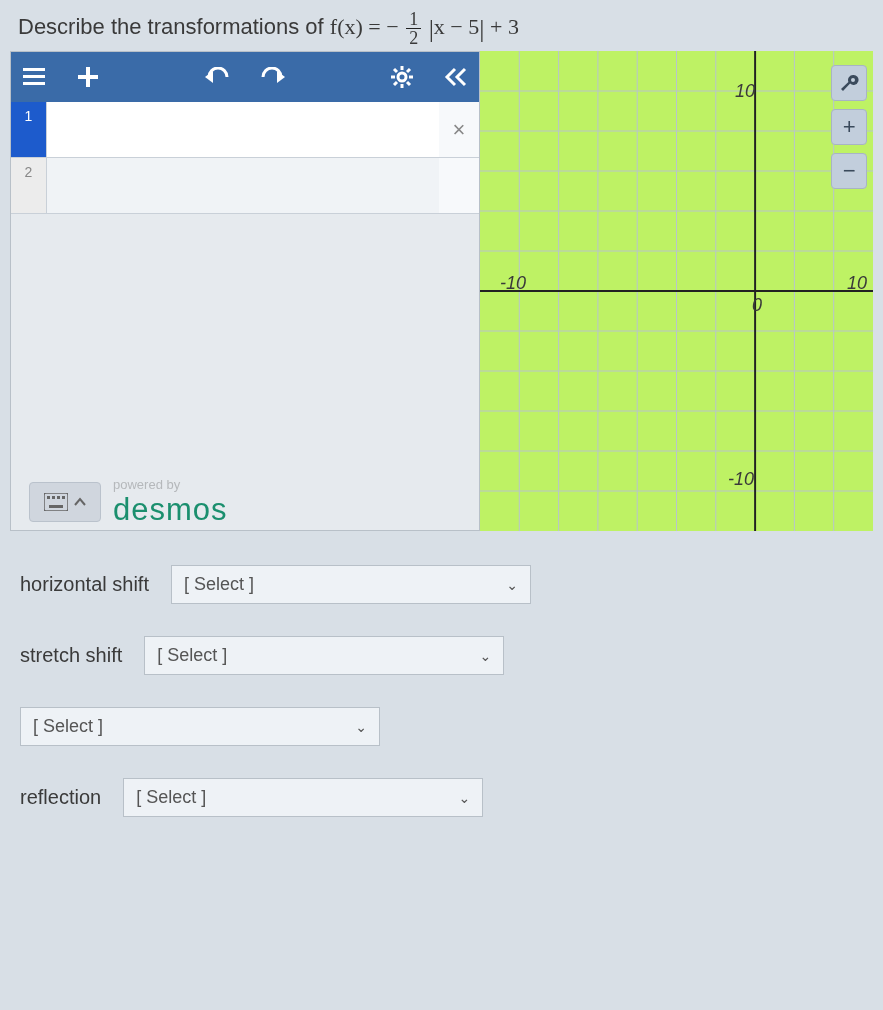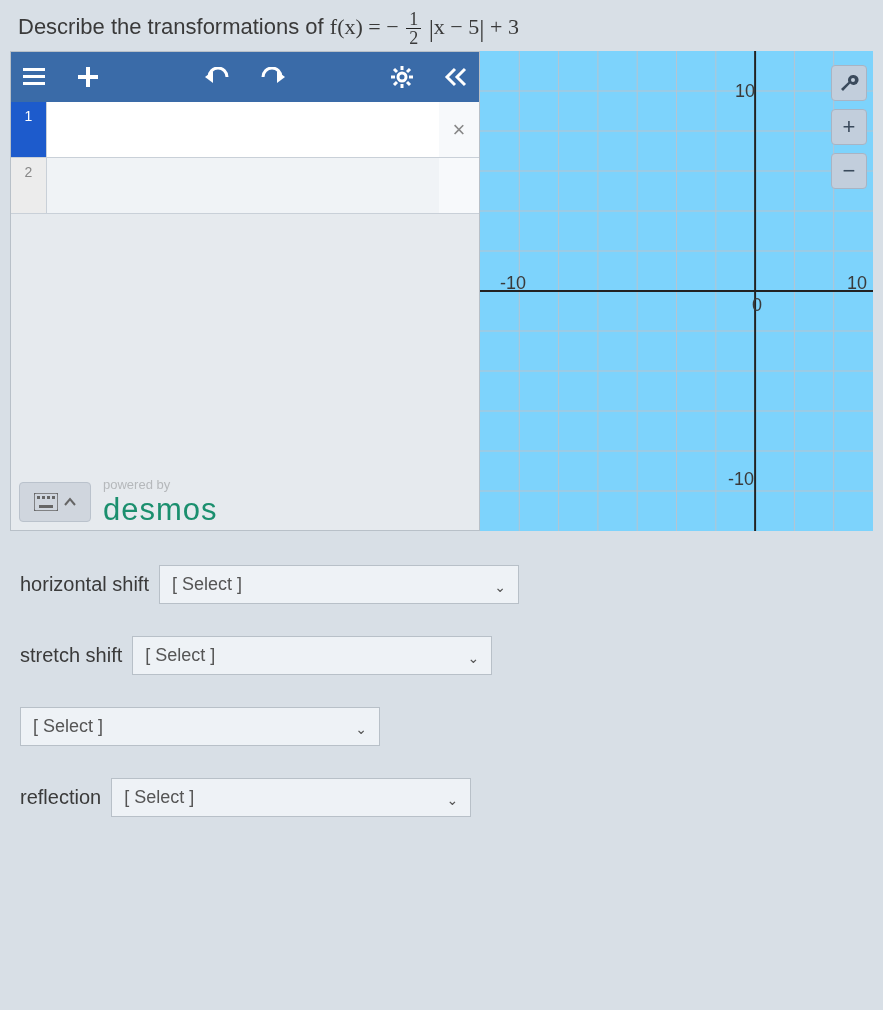--- a/index.html
+++ b/index.html
@@ -69,21 +69,21 @@
     }
     .row-input { flex: 1; background: #fff; }
     .row-close { width: 40px; display: flex; align-items: center; justify-content: center; color: #888; font-size: 22px; }
     .expr-row:nth-child(2) .row-input { background: #f0f3f6; }
     .expr-row:nth-child(2) .row-close { visibility: hidden; }
     .panel-fill { flex: 1; background: #e6eaee; }
     .keypad-bar {
       height: 56px;
       display: flex;
       align-items: center;
-      padding: 0 8px;
+      padding: 0 18px;
       gap: 12px;
       background: #e6eaee;
     }
     .keypad-btn {
       background: #d0d6de;
       border: 1px solid #bac2cc;
       border-radius: 4px;
       width: 72px;
       height: 40px;
       display: flex;
@@ -91,22 +91,23 @@
       justify-content: center;
       gap: 6px;
       cursor: pointer;
     }
     .powered { font-size: 13px; color: #b5b8bb; }
     .powered .brand { display: block; font-size: 31px; color: #1b8f6e; font-weight: 400; letter-spacing: 1px; }
 
     .graph-panel {
       flex: 1;
       position: relative;
-      background: #7dd3fc;
+      background: #bef264;
       min-height: 480px;
+      font-style: italic;
     }
     .graph-controls {
       position: absolute;
       right: 6px;
       top: 14px;
       display: flex;
       flex-direction: column;
       gap: 8px;
     }
     .gc-btn {
@@ -114,35 +115,35 @@
       background: #c2cedc;
       border: 1px solid #a8b4c4;
       border-radius: 4px;
       display: flex; align-items: center; justify-content: center;
       font-size: 22px; color: #3a4a5c; cursor: pointer;
     }
     .grid-svg { position: absolute; inset: 0; width: 100%; height: 100%; }
     .axis-label { position: absolute; font-size: 18px; color: #3a3a3a; font-family: Arial; }
 
     .selects { padding: 6px 10px; }
-    .sel-row { display: flex; align-items: center; gap: 10px; margin-bottom: 32px; font-size: 20px; color: #3a3a3a; }
+    .sel-row { display: flex; align-items: center; gap: 22px; margin-bottom: 32px; font-size: 20px; color: #3a3a3a; }
     .sel-row label { }
     .sel-box {
       border: 1px solid #b8c0c8;
       background: #eef2f6;
       padding: 8px 12px;
       font-size: 18px;
       color: #555;
       min-width: 180px;
       display: flex;
       align-items: center;
       justify-content: space-between;
       cursor: pointer;
     }
-    .sel-box.wide { min-width: 360px; align-items: flex-end; }
+    .sel-box.wide { min-width: 360px; }
     .chev { font-size: 14px; color: #555; }
   </style>
 </head>
 <body>
 
 <div class="question">
   <span>Describe the transformations of </span>
   <span class="math">
     <span>f(x) = </span>
     <span>−</span>

